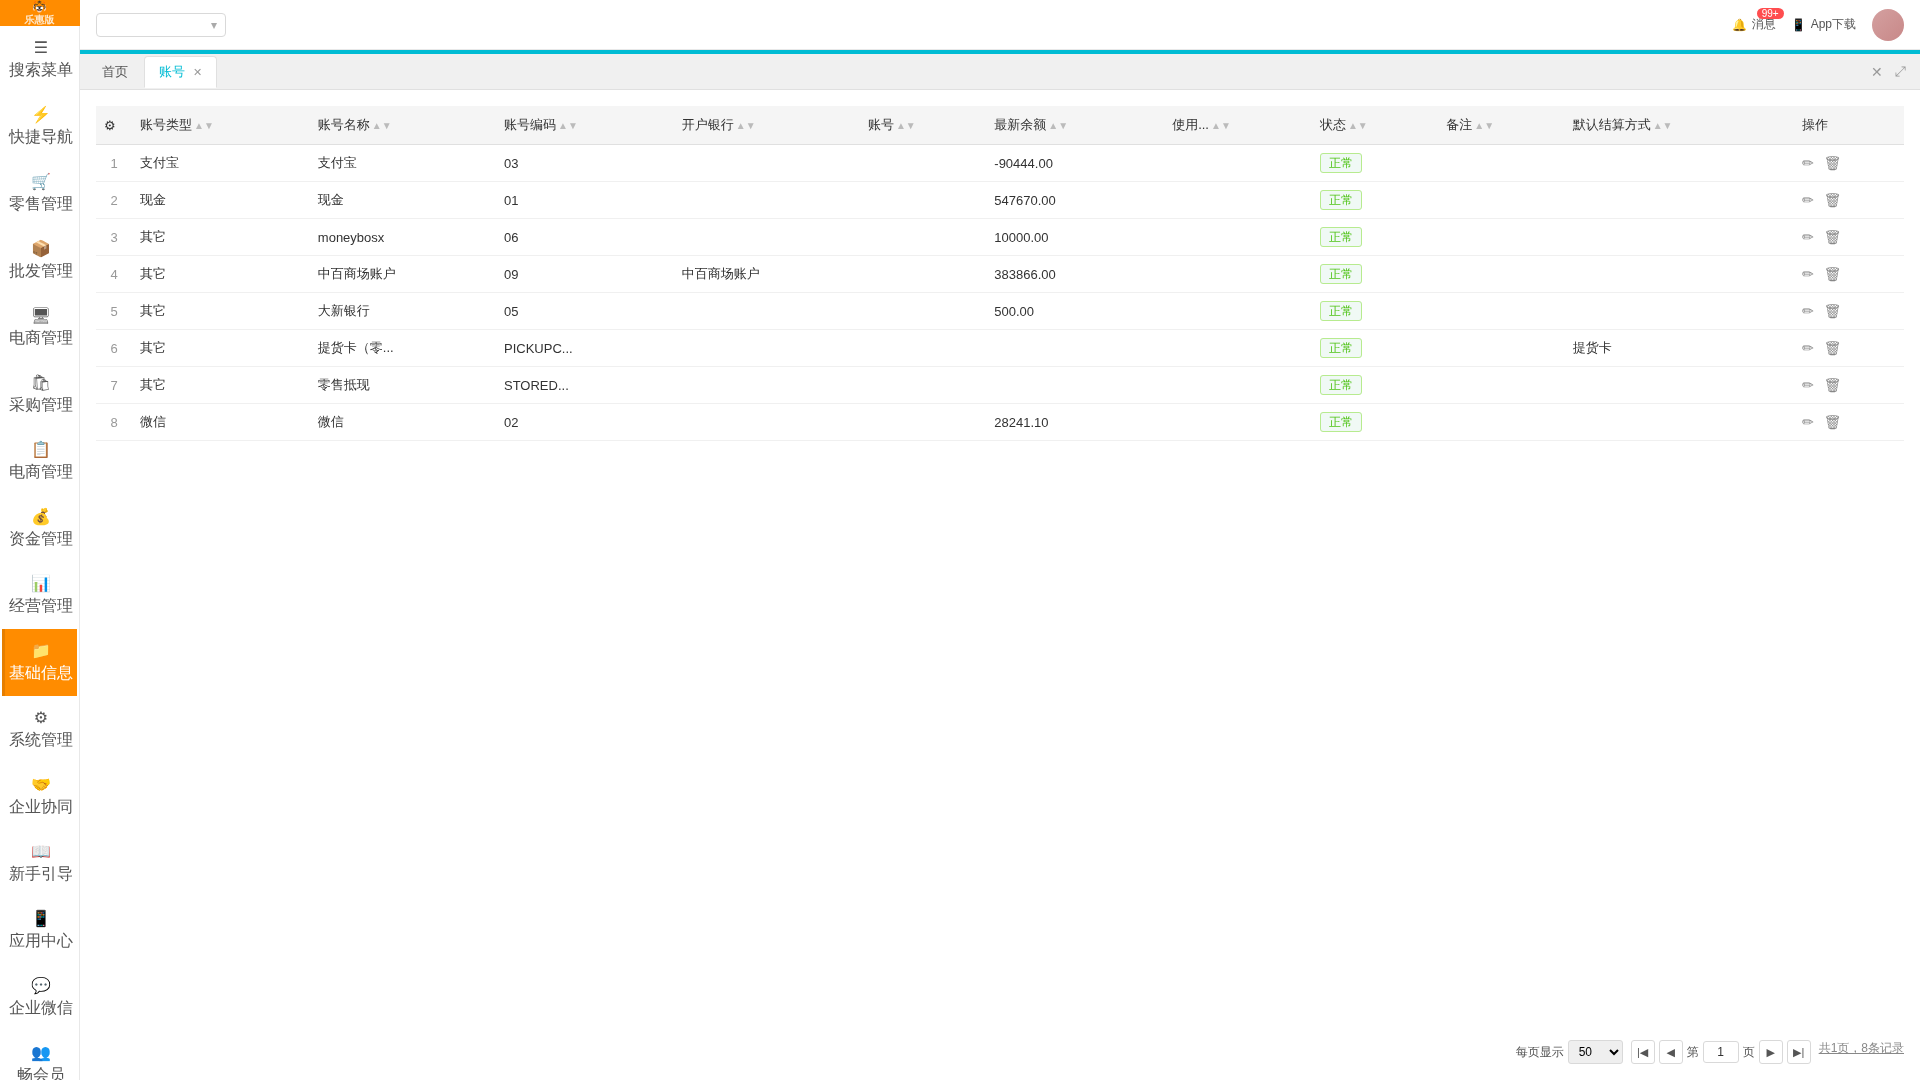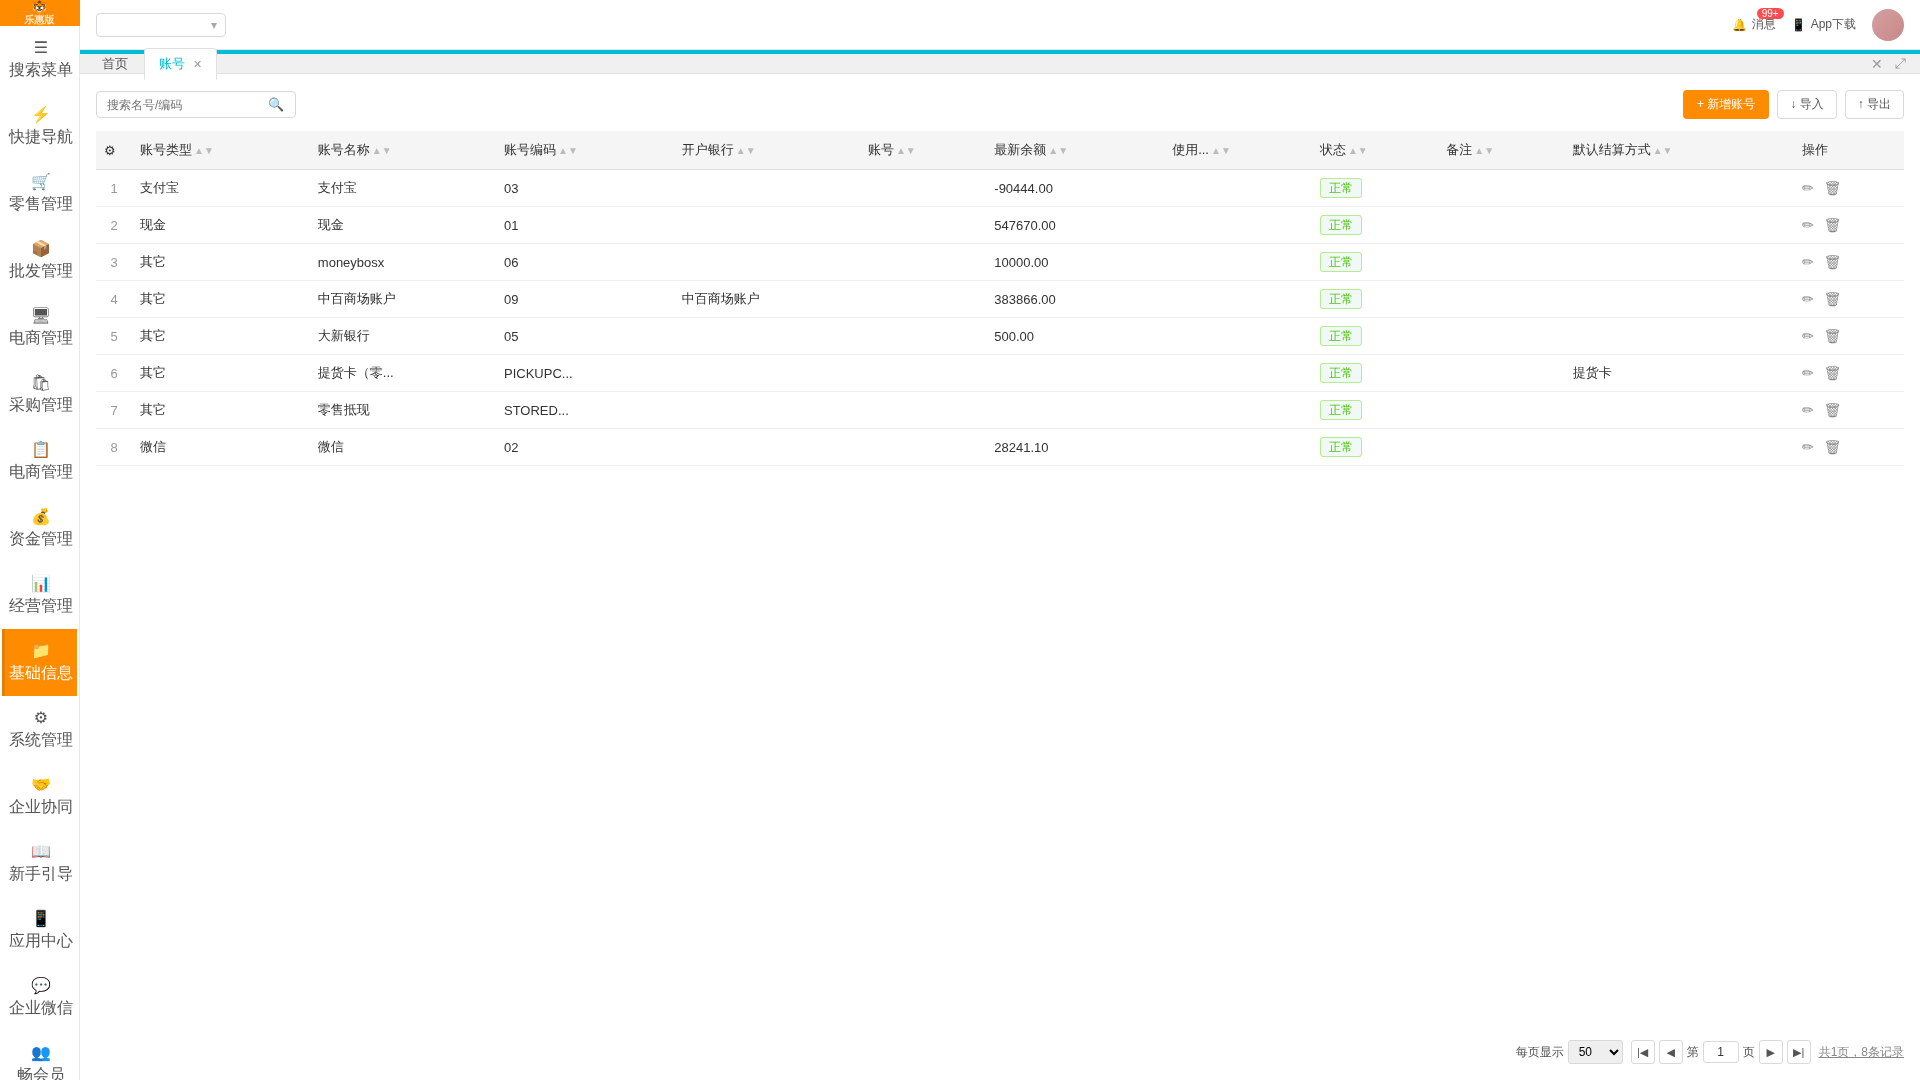--- a/index.html
+++ b/index.html
@@ -135,21 +135,21 @@
       cursor: pointer;
     }
     .topbar-avatar-placeholder {
       width: 100%;
       height: 100%;
       background: linear-gradient(135deg, #d4a0a0 0%, #c88888 100%);
     }
 
     
     .tabbar {
-      height: 20px;
+      height: 36px;
       background: #f0f0f0;
       display: flex;
       align-items: center;
       border-bottom: 1px solid #e0e0e0;
       padding: 0 8px;
       flex-shrink: 0;
       position: relative;
     }
     .tab {
       display: flex;
@@ -314,21 +314,21 @@
     }
     .action-icon {
       cursor: pointer;
       color: #888;
       font-size: 14px;
     }
 
     
     .pagination {
       display: flex;
-      align-items: center;
+      align-items: flex-start;
       justify-content: flex-end;
       padding: 12px 0 0 0;
       gap: 8px;
       font-size: 12px;
       color: #555;
     }
     .page-size-select {
       display: flex;
       align-items: center;
       gap: 4px;
@@ -501,31 +501,20 @@
         </div>
       </div>
     <div class="tabbar-actions">
       <button class="tabbar-action-btn">✕</button>
       <button class="tabbar-action-btn">⤢</button>
     </div>
   </div>
 
   <div class="content">
 
-    <div class="content-toolbar">
-      <div class="search-box">
-        <input type="text" placeholder="搜索名号/编码" style="">
-        <span style="color:#aaa;">🔍</span>
-      </div>
-      <div class="toolbar-right">
-        <button class="btn-add">+ 新增账号</button>
-        <button class="btn-action">↓ 导入</button>
-        <button class="btn-action">↑ 导出</button>
-      </div>
-    </div>
 
     <div class="table-container">
       <table>
         <thead>
           <tr>
             <th style="width:36px;"><span>⚙</span></th>
             <th>账号类型<span class="sort-icon">▲▼</span></th>
             <th>账号名称<span class="sort-icon">▲▼</span></th>
             <th>账号编码<span class="sort-icon">▲▼</span></th>
             <th>开户银行<span class="sort-icon">▲▼</span></th>

